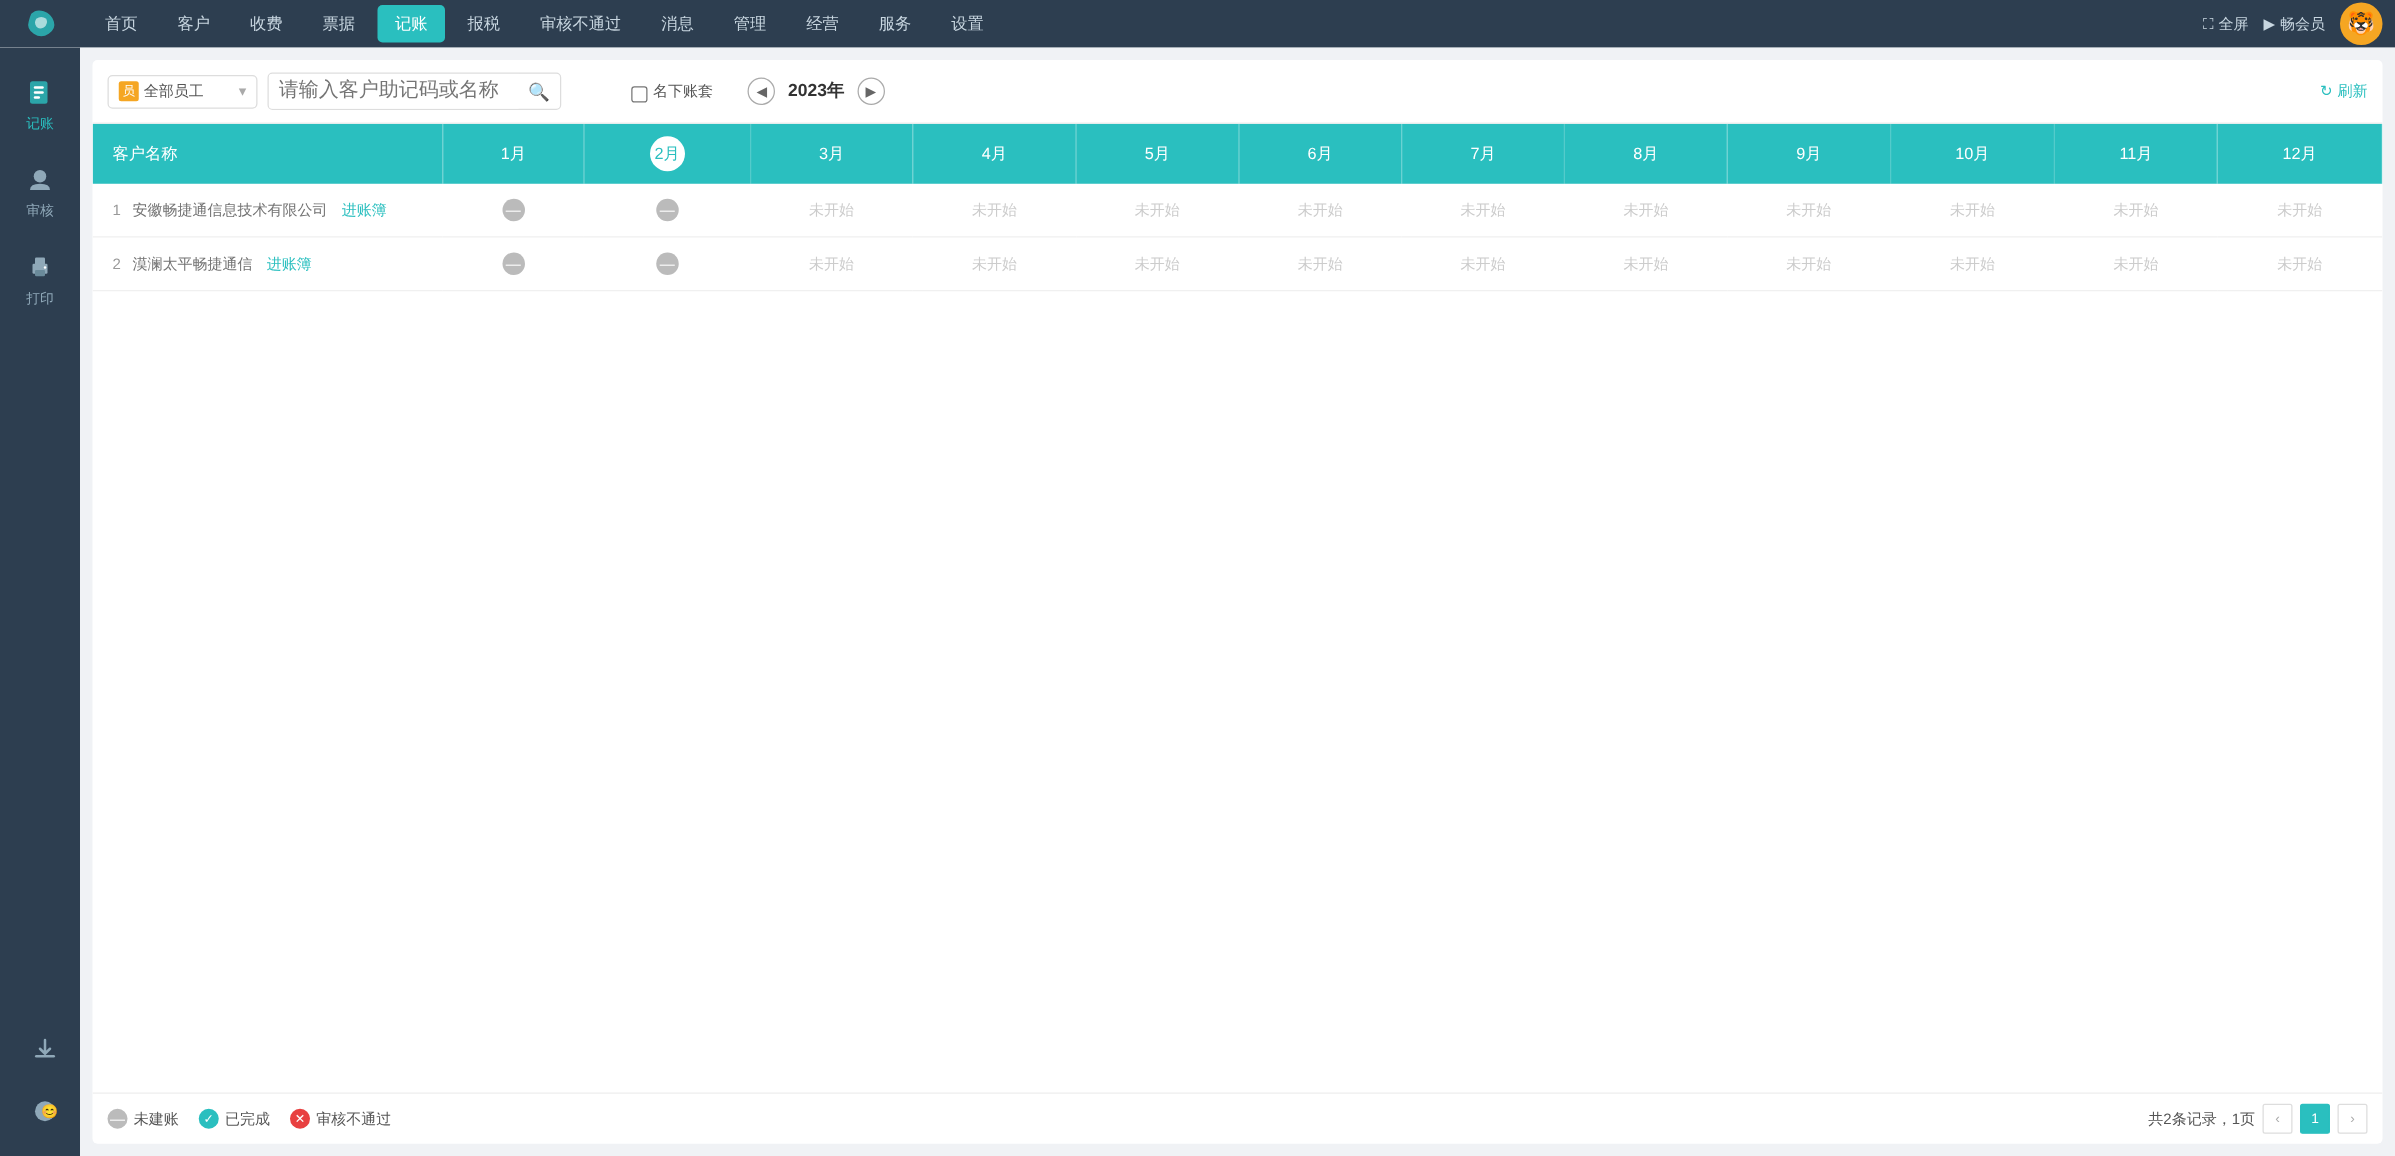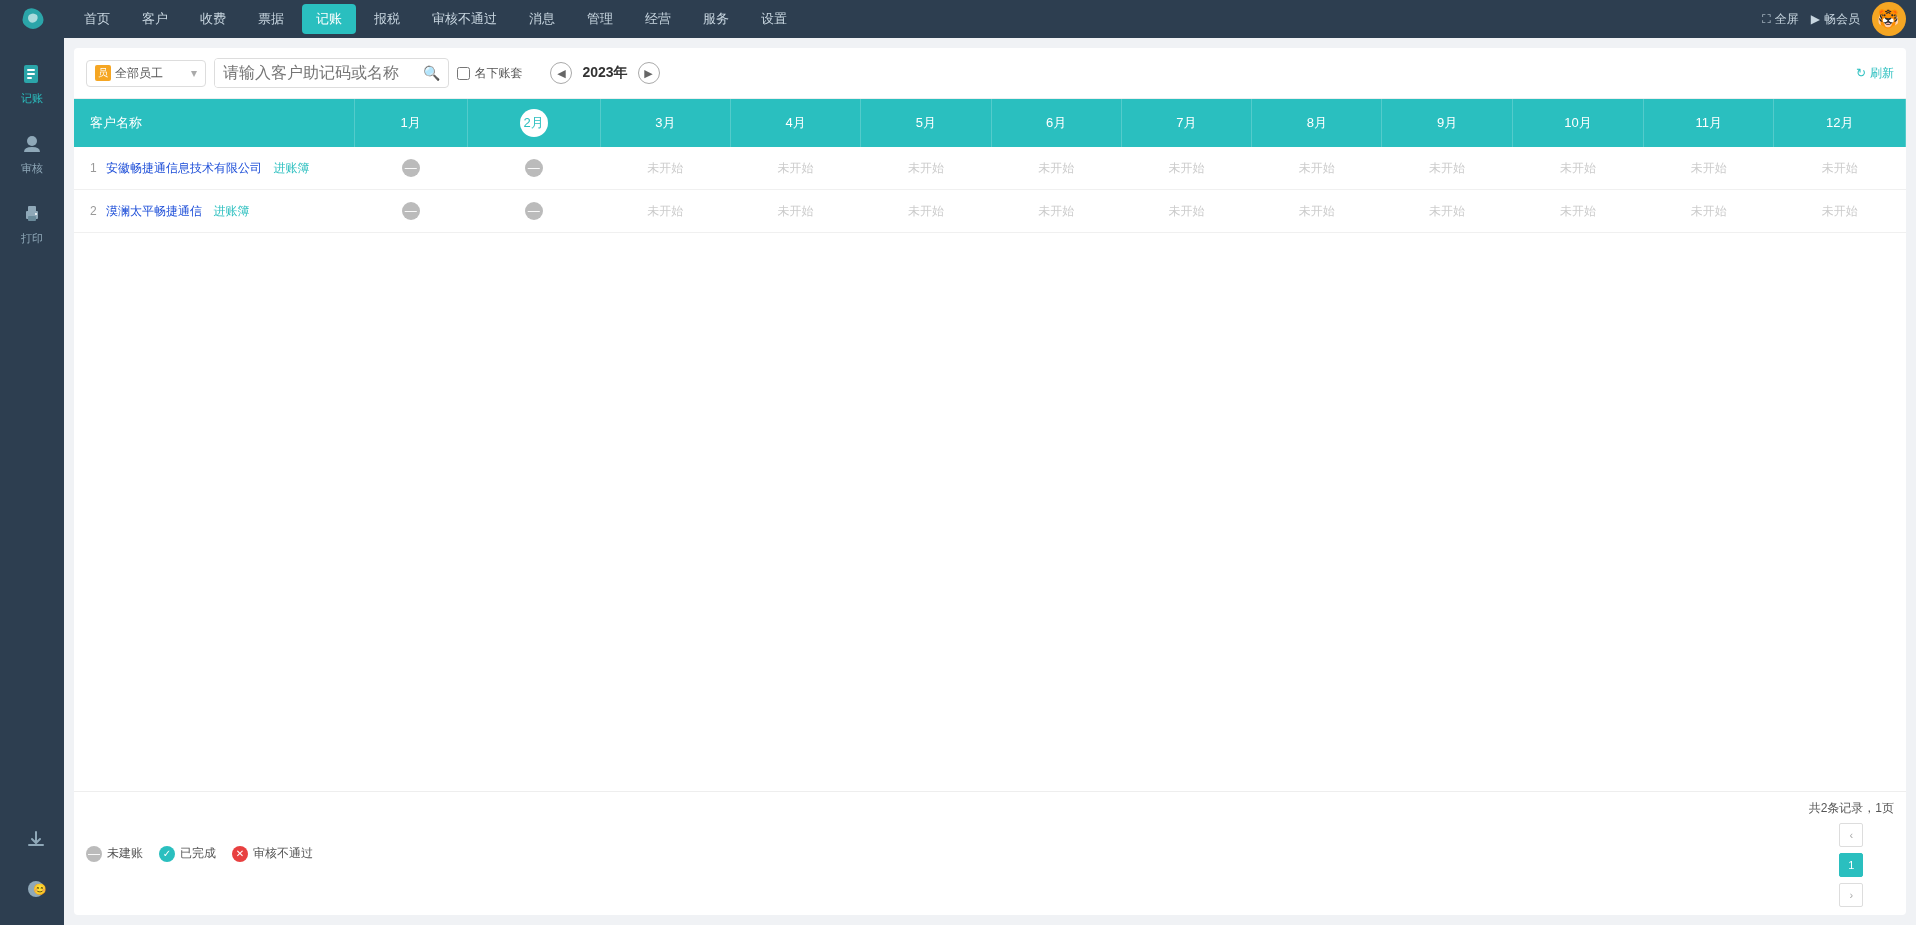--- a/index.html
+++ b/index.html
@@ -182,25 +182,26 @@
     .search-btn {
       background: none;
       border: none;
       padding: 5px 8px;
       cursor: pointer;
       color: #999;
       font-size: 14px;
     }
     .checkbox-wrap {
       display: flex;
-      align-items: center;
+      align-items: flex-end;
       gap: 4px;
       font-size: 12px;
       color: #555;
       cursor: pointer;
+      margin-left: 48px;
     }
     .year-nav {
       display: flex;
       align-items: center;
       gap: 10px;
       margin-left: 20px;
     }
     .year-nav .arrow-btn {
       background: none;
       border: 1px solid #aaa;
@@ -280,21 +281,21 @@
     }
     tbody td:first-child {
       text-align: left;
       padding-left: 16px;
     }
     .client-num {
       color: #999;
       margin-right: 6px;
     }
     .client-name {
-      color: #1d4ed8;
+      color: #737373;
     }
     .enter-link {
       color: #2abfbf;
       cursor: pointer;
       margin-left: 8px;
       text-decoration: none;
     }
     .status-circle {
       display: inline-block;
       width: 18px;
@@ -340,21 +341,20 @@
     .legend-dot.grey { background: #bbb; }
     .legend-dot.teal { background: #2abfbf; }
     .legend-dot.red { background: #e84040; }
     .pagination {
       margin-left: auto;
       display: flex;
       align-items: center;
       gap: 6px;
       font-size: 12px;
       color: #555;
-      flex-direction: column;
     }
     .page-btn {
       border: 1px solid #ddd;
       background: white;
       width: 24px;
       height: 24px;
       display: flex;
       align-items: center;
       justify-content: center;
       cursor: pointer;

